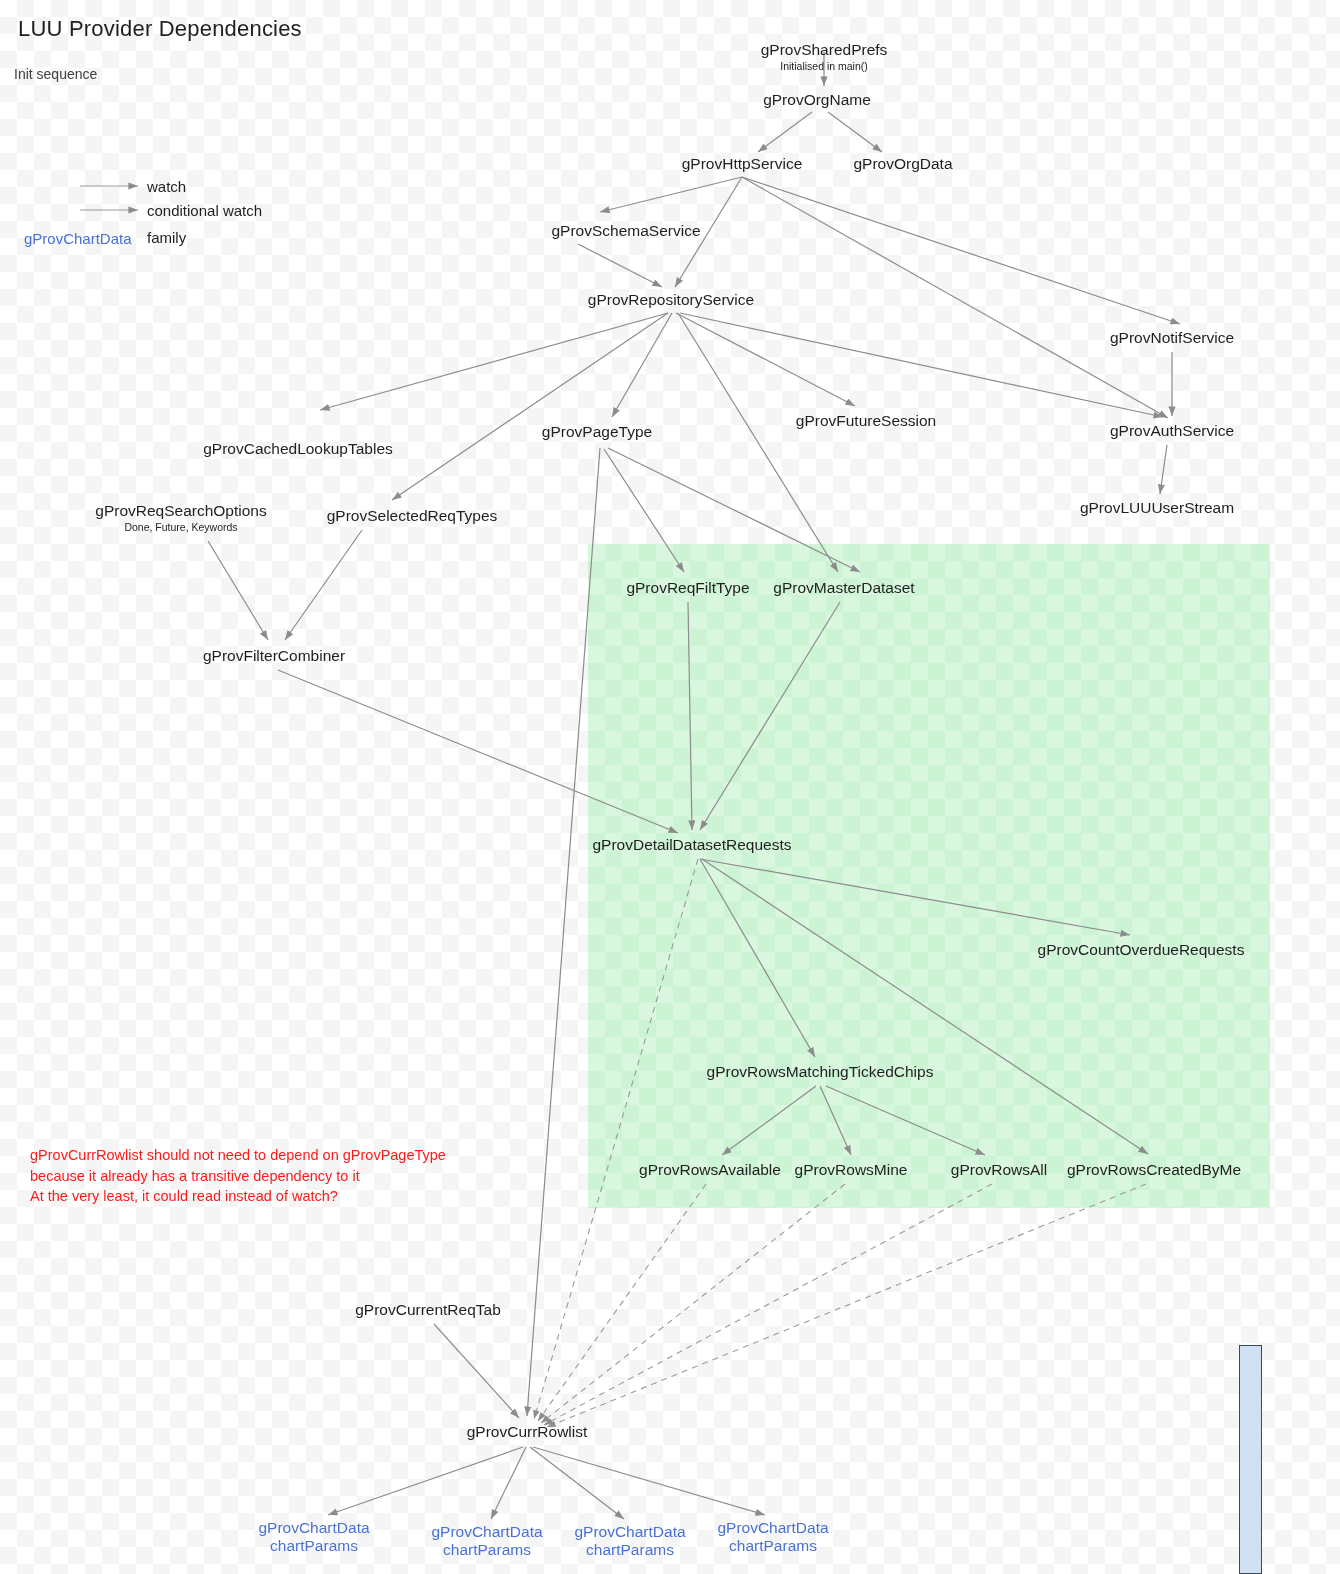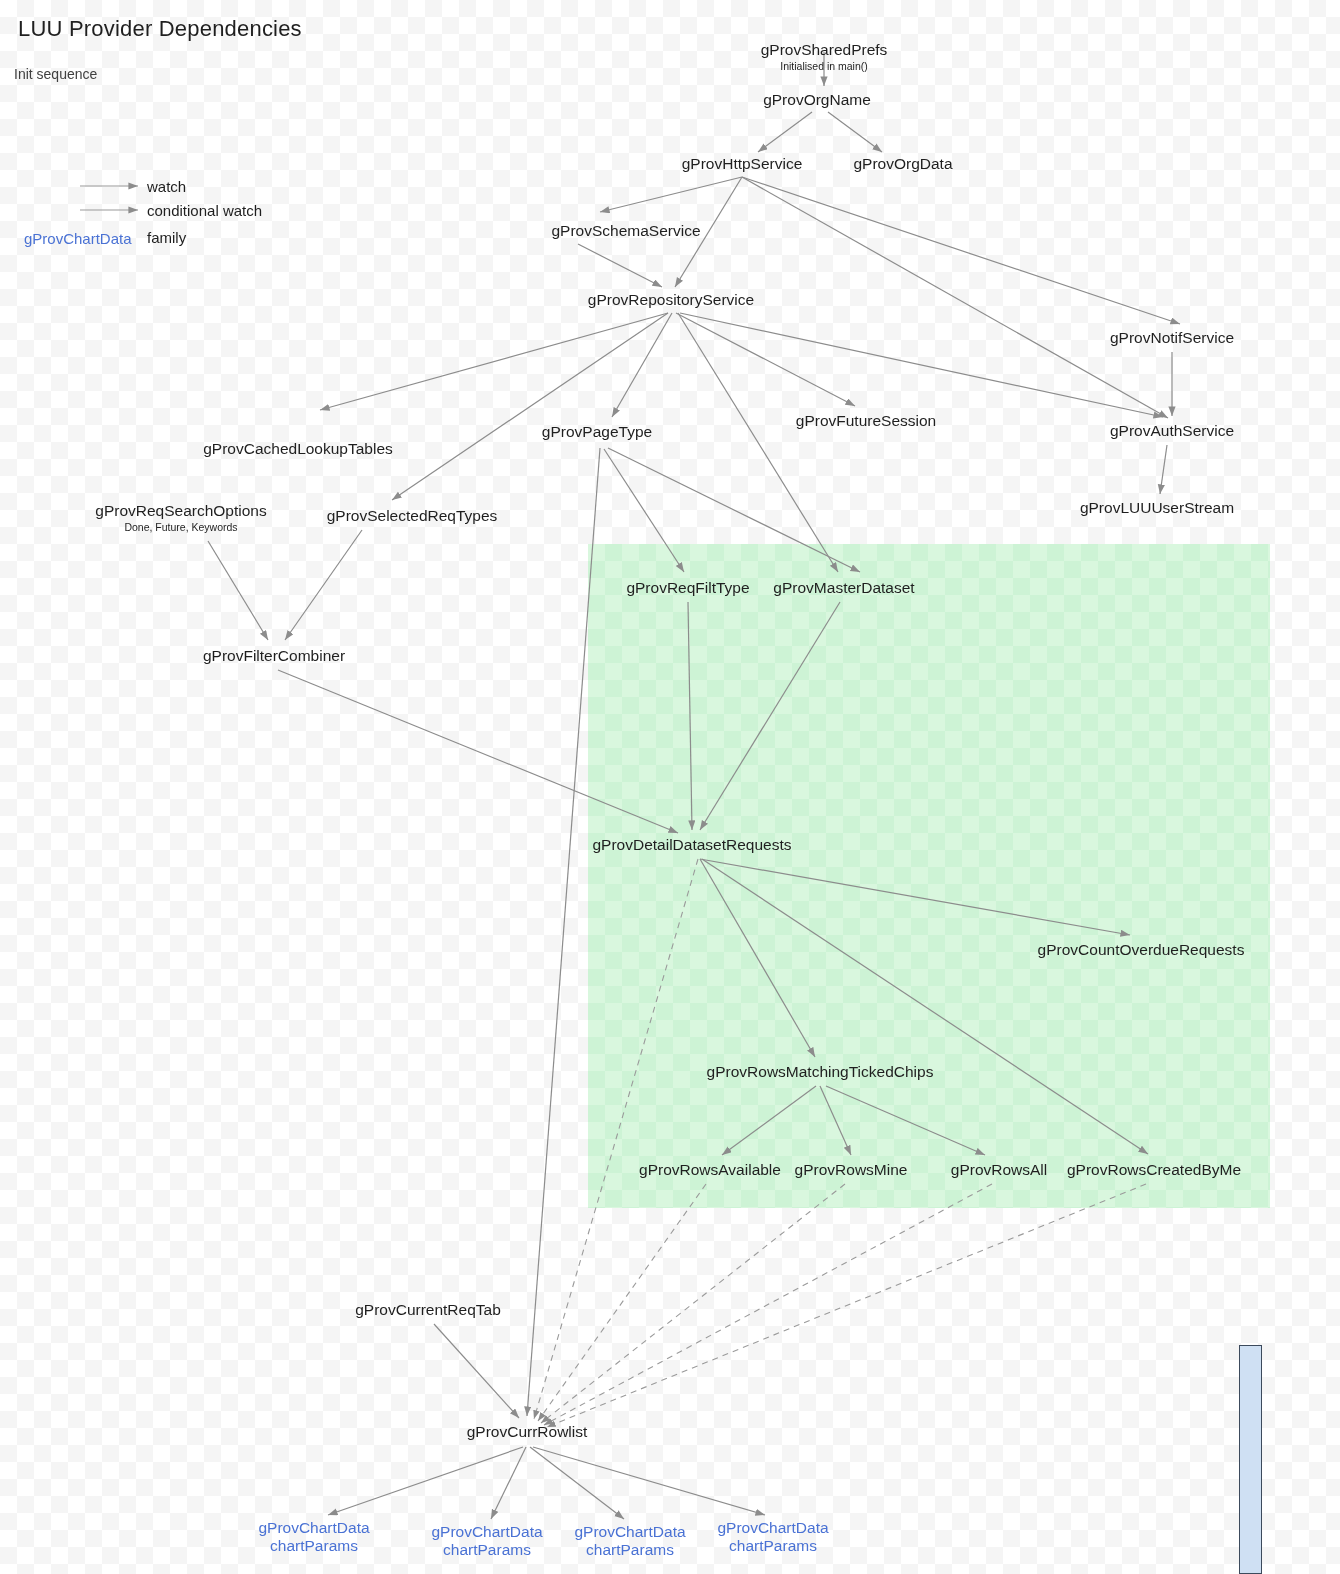--- a/index.html
+++ b/index.html
@@ -162,20 +162,23 @@
     <g stroke="#9a9a9a" stroke-width="1.2" fill="none" marker-end="url(#ah)">
       <line x1="80" y1="186" x2="138" y2="186"></line>
       <line x1="80" y1="210" x2="138" y2="210"></line>
     </g>
   </svg>
   <div class="legend-lbl" style="left:147px;top:178px;">watch</div>
   <div class="legend-lbl" style="left:147px;top:202px;">conditional watch</div>
   <div class="legend-lbl" style="left:24px;top:230px;color:#4a72d4;">gProvChartData</div>
   <div class="legend-lbl" style="left:147px;top:229px;">family</div>
 
+  <div class="note-red">gProvCurrRowlist should not need to depend on gProvPageType
+because it already has a transitive dependency to it
+At the very least, it could read instead of watch?</div>
 
   <div class="blue-bar"></div>
 
   <div id="nodes">
       <div class="node" style="left: 824px; top: 28px; margin-top: 28px;"><span>gProvSharedPrefs</span><span class="sub">Initialised in main()</span></div>
       <div class="node" style="left: 817px; top: 100px;"><span>gProvOrgName</span></div>
       <div class="node" style="left: 742px; top: 164px;"><span>gProvHttpService</span></div>
       <div class="node" style="left: 903px; top: 164px;"><span>gProvOrgData</span></div>
       <div class="node" style="left: 594px; top: 231px; margin-left: 32px;"><span>gProvSchemaService</span></div>
       <div class="node" style="left: 671px; top: 300px;"><span>gProvRepositoryService</span></div>

